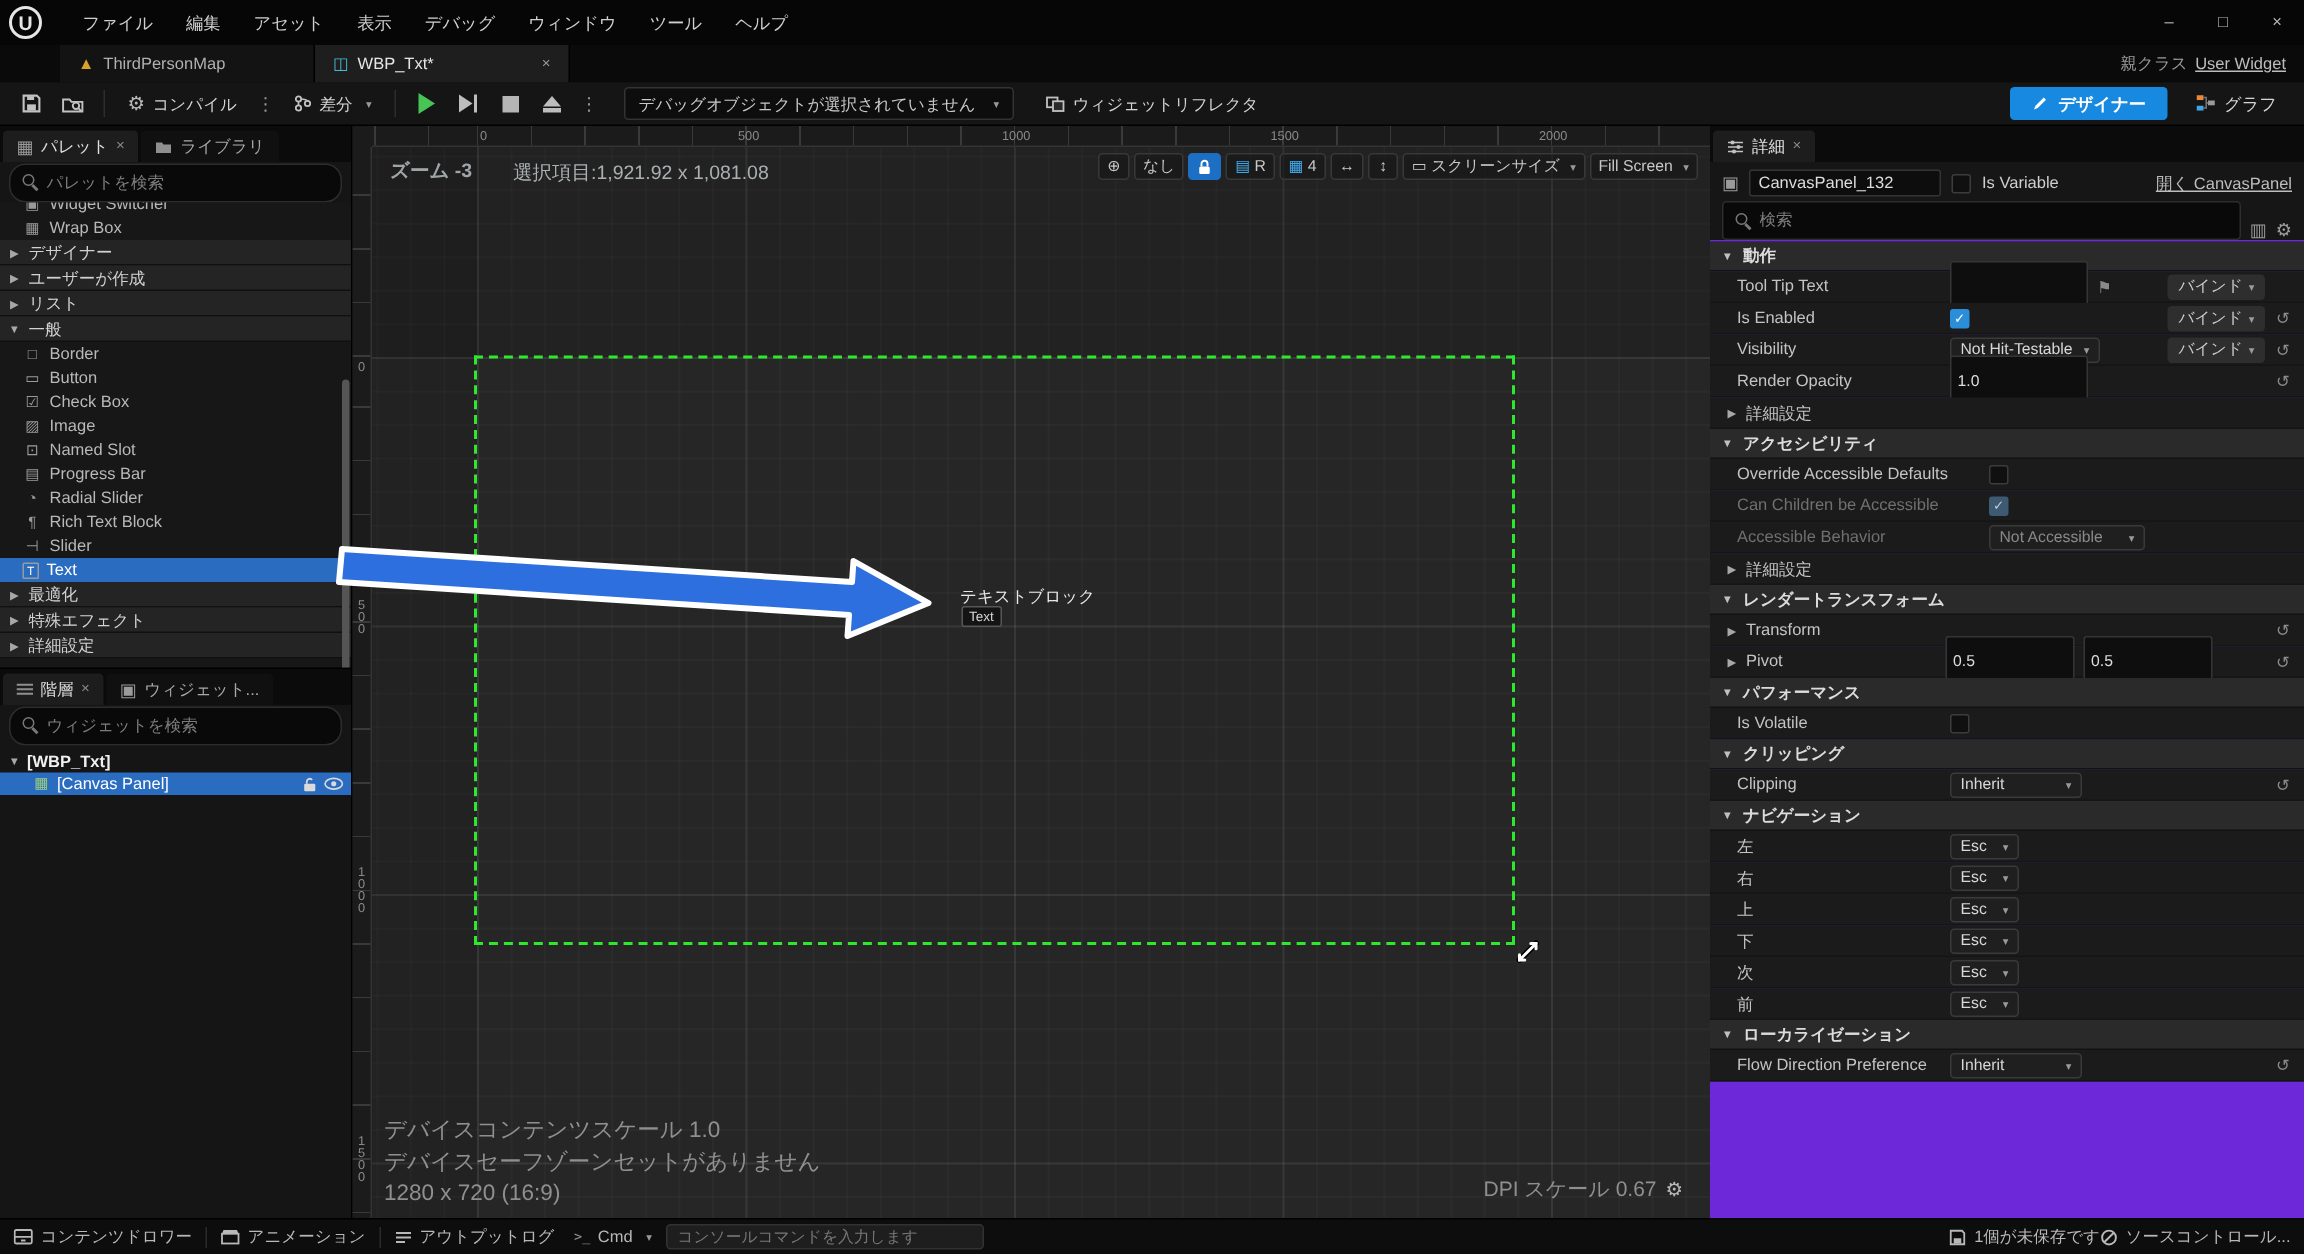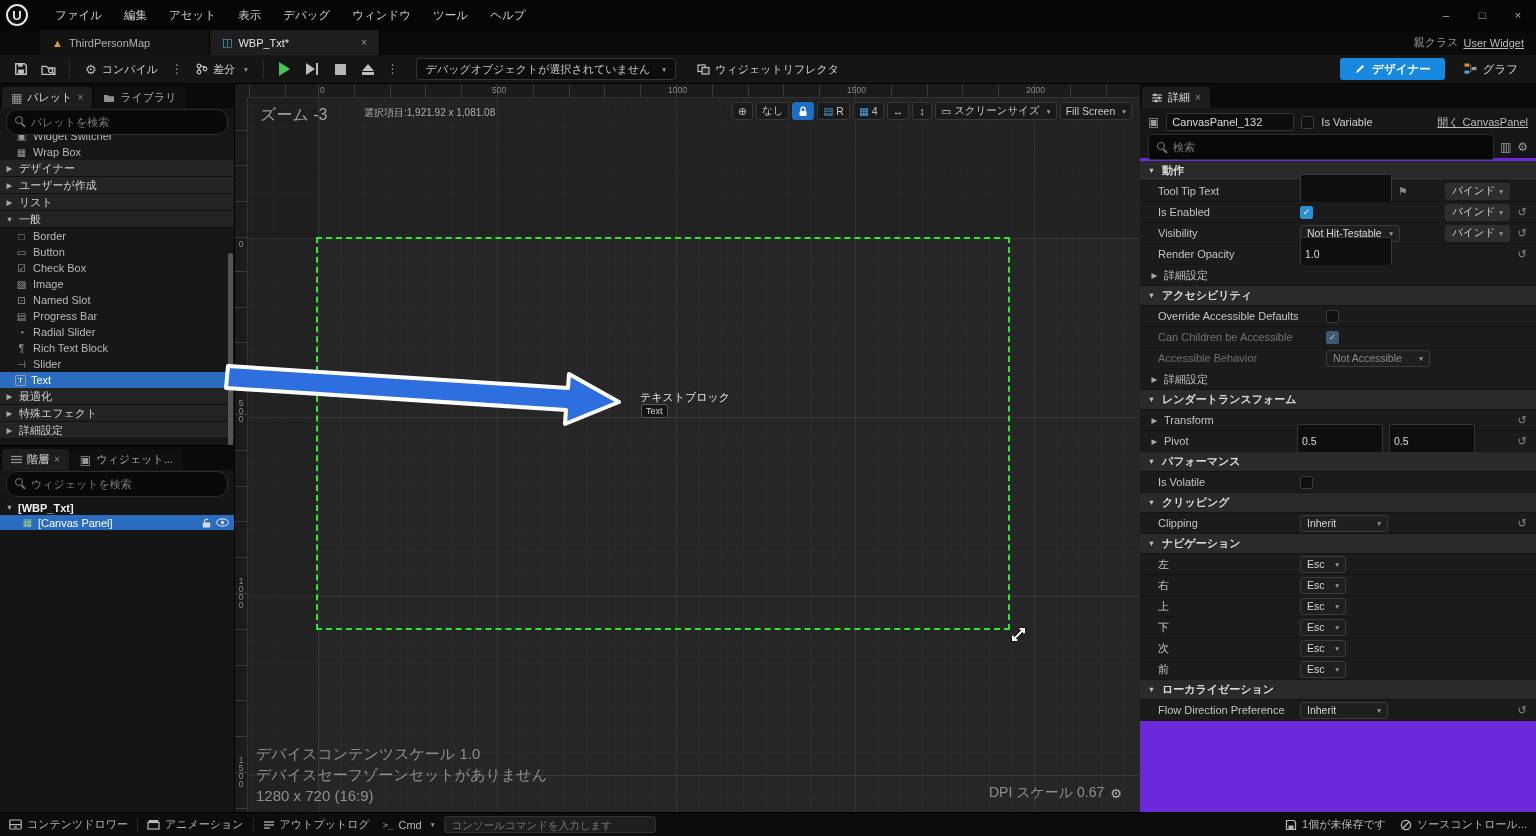--- a/index.html
+++ b/index.html
@@ -82,22 +82,22 @@
 .canvas-view{position:absolute;top:14px;left:13px;right:0;bottom:0;background-color:#262626;
  background-image:
   linear-gradient(to right,rgba(255,255,255,0.06) 1px,transparent 1px),
   linear-gradient(to bottom,rgba(255,255,255,0.06) 1px,transparent 1px),
   linear-gradient(to right,rgba(255,255,255,0.025) 1px,transparent 1px),
   linear-gradient(to bottom,rgba(255,255,255,0.025) 1px,transparent 1px);
  background-size:179px 179px,179px 179px,22.375px 22.375px,22.375px 22.375px;
  background-position:70px 140px}
 .shade-left{position:absolute;left:0;top:0;bottom:0;width:70px;background:rgba(0,0,0,0.10);pointer-events:none}
 .shade-top{position:absolute;left:0;top:0;right:0;height:140px;background:rgba(0,0,0,0.10);pointer-events:none}
-.zoom-label{position:absolute;left:12px;top:7px;font-size:16px;font-weight:normal;color:#9fa4a6}
-.sel-label{position:absolute;left:116px;top:8px;font-size:10px;color:#aab0b2}
+.zoom-label{position:absolute;left:12px;top:7px;font-size:13px;font-weight:bold;color:#9fa4a6}
+.sel-label{position:absolute;left:94px;top:8px;font-size:13px;color:#aab0b2}
 .canvas-ctrls{position:absolute;top:4px;right:8px;display:flex;align-items:center;gap:3px}
 .cbtn{height:18px;min-width:20px;display:flex;align-items:center;justify-content:center;gap:3px;border-radius:3px;background:rgba(20,20,20,0.55);
   border:1px solid #383838;color:#c8c8c8;font-size:10.5px;padding:0 5px;white-space:nowrap}
 .cbtn.blue{background:#1d6fc4;border-color:#1d6fc4;color:#fff}
 .cbtn .blue-ic{color:#3fa7e8}
 .green-rect{position:absolute;left:68px;top:139px;width:694px;height:393px;border:2px dashed #2ee82e}
 .tb-label{position:absolute;left:392px;top:292px;font-size:11px;color:#e8e8e8}
 .tb-chip{position:absolute;left:393px;top:306px;background:#141414;border:1px solid #565656;border-radius:2px;padding:1px 4px;font-size:9px;color:#d8d8d8}
 .canvas-info{position:absolute;left:8px;bottom:6px;color:#8f8f8f;font-size:15px;line-height:21px}
 .dpi{position:absolute;right:18px;bottom:10px;display:flex;align-items:center;gap:6px;color:#8f8f8f;font-size:14px}
@@ -106,21 +106,21 @@
 
 
 .right-panel{position:absolute;top:84px;left:1140px;right:0;bottom:24px;background:#6d28d9;display:flex;flex-direction:column;overflow:hidden}
 .dt-tabs{height:24px;background:#0b0b0b;display:flex;align-items:flex-end;padding:0 2px;flex:0 0 auto}
 .name-row{height:28px;display:flex;align-items:center;gap:7px;padding:0 8px;background:#161616;flex:0 0 auto}
 .obj-input{width:128px;height:18px;background:#0d0d0d;border:1px solid #343434;border-radius:2px;color:#ddd;font-size:11px;padding:0 5px;font-family:inherit;outline:none}
 .cb{width:13px;height:13px;border:1px solid #3c3c3c;background:#101010;border-radius:2px;display:flex;align-items:center;justify-content:center;font-size:9px;color:#fff;flex:0 0 auto}
 .cb.checked{background:#2a8fd8;border-color:#2a8fd8}
 .cb.checked-dim{background:#3e5a72;border-color:#3e5a72;color:#b9c8d4}
 .open-link{margin-left:auto;color:#bdbdbd;text-decoration:underline;font-size:11px}
-.dt-search{height:25px;display:flex;align-items:center;gap:6px;padding:0 8px;background:#161616;border-bottom:3px solid #6d28d9;flex:0 0 auto}
+.dt-search{height:25px;display:flex;align-items:flex-end;gap:6px;padding:0 8px;background:#161616;border-bottom:1px solid #6d28d9;flex:0 0 auto}
 .dt-search .search-box{border-radius:3px}
 .dt-ic{color:#9a9a9a;font-size:12px}
 .section-row{height:20px;display:flex;align-items:center;gap:6px;background:#2a2a2a;border-bottom:1px solid #121212;padding:0 7px;font-size:11px;color:#dcdcdc;font-weight:bold}
 .section-row .arrow{color:#c0c0c0}
 .prop-row{height:21px;display:flex;align-items:center;padding:0 6px 0 18px;background:#1b1b1b;border-bottom:1px solid #151515;font-size:11px;color:#c4c4c4}
 .prop-row.expander{padding-left:10px;gap:5px}
 .prop-label{flex:0 0 142px;white-space:nowrap;overflow:hidden}
 .prop-ctrl{flex:1;display:flex;align-items:center;gap:6px;min-width:0}
 .txt-input{height:16px;background:#0e0e0e;border:1px solid #353535;border-radius:2px;color:#ddd;font-size:10.5px;padding:16px 4px;font-family:inherit;outline:none}
 .dd{display:inline-flex;align-items:center;justify-content:space-between;height:17px;background:#1f1f1f;border:1px solid #3a3a3a;border-radius:3px;padding:0 6px;font-size:10.5px;color:#d8d8d8;white-space:nowrap;overflow:hidden}
@@ -129,21 +129,21 @@
 .reset-slot{width:16px;text-align:center;color:#8a8a8a;font-size:11px;flex:0 0 auto;margin-left:4px}
 .flag-ic{color:#8a8a8a;font-size:11px}
 .disabled, .disabled .prop-label{color:#707070}
 
 
 .statusbar{position:absolute;left:0;right:0;bottom:0;height:24px;background:#0d0d0d;border-top:1px solid #000;display:flex;align-items:center;gap:9px;padding:0 9px;font-size:11px;color:#b8b8b8}
 .sb-item{display:flex;align-items:center;gap:5px}
 .sb-sep{width:1px;height:14px;background:#2a2a2a}
 .console-input{width:212px;height:17px;background:#1e1e1e;border:1px solid #323232;border-radius:3px;color:#ccc;font-size:10.5px;padding:0 7px;font-family:inherit;outline:none}
 .console-input::placeholder{color:#777}
-.sb-right{margin-left:auto;display:flex;align-items:center;gap:14px}
+.sb-right{margin-left:auto;display:flex;align-items:center;gap:0}
 
 
 .arrow-overlay{position:absolute;left:0;top:0;width:1536px;height:836px;pointer-events:none;z-index:60}
 </style>
 </head>
 <body>
 
 <div id="root">
 
   <div class="menubar">

